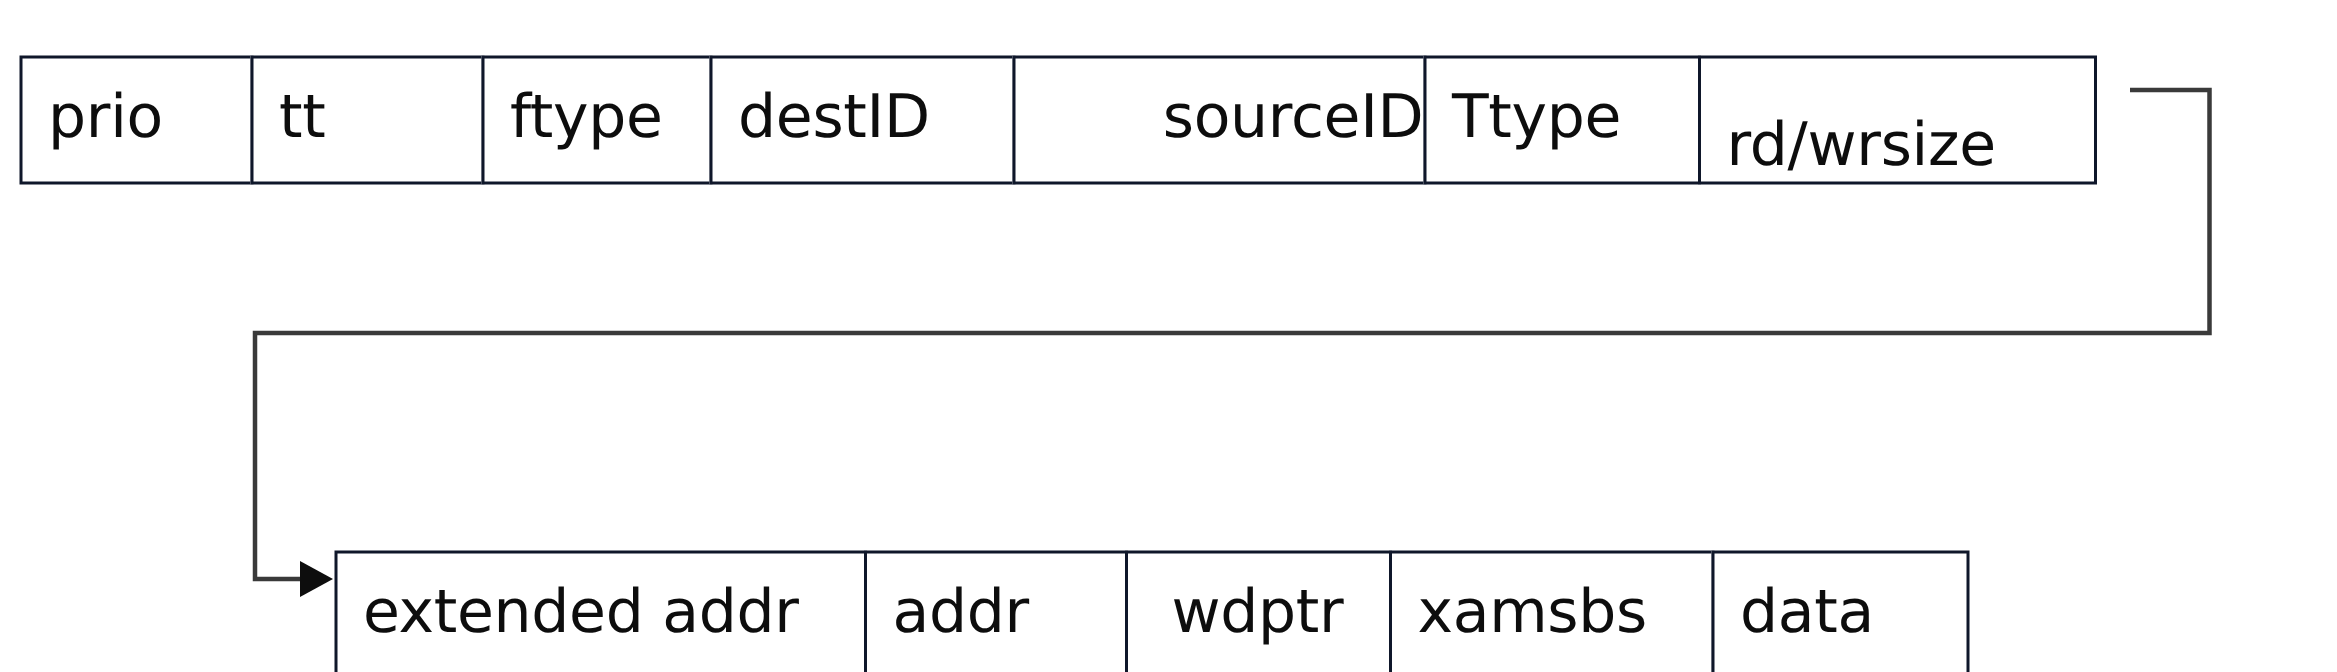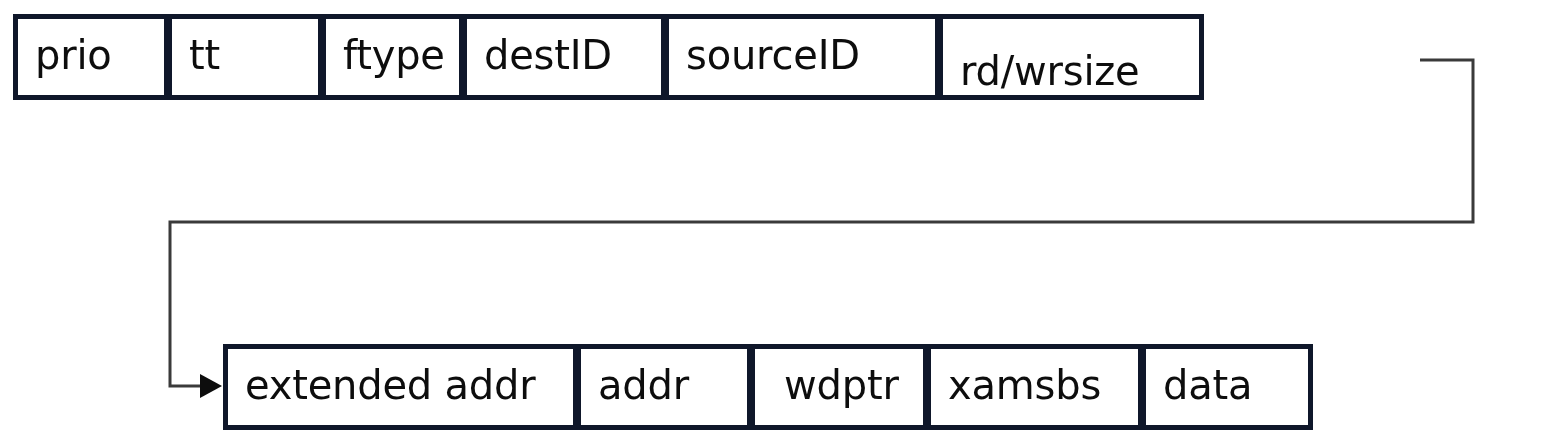--- a/index.html
+++ b/index.html
@@ -21,27 +21,28 @@
     width: 1558px;
     height: 448px;
   }
   .field-row {
     position: absolute;
     display: flex;
     box-sizing: border-box;
   }
   .field-cell {
     box-sizing: border-box;
-    border: 5px solid #0f172a;
+    border: 2px solid #0f172a;
     background: #ffffff;
     display: flex;
     align-items: center;
     height: 100%;
     margin-left: -2px;
     overflow: hidden;
+    margin-top: 23px;
   }
   .field-cell:first-child {
     margin-left: 0;
   }
   .field-label {
     font-size: 40px;
     line-height: 1;
     color: #0d0d0d;
     padding-left: 17px;
     padding-bottom: 4px;
@@ -62,28 +63,31 @@
 
 <div id="diagram-canvas">
 
   <div class="field-row" id="row-0" style="left: 13px; top: 14px; height: 86px;">
       <div class="field-cell" style="width: 156px;">
         <span class="field-label">prio</span>
       </div>
       <div class="field-cell" style="width: 156px;">
         <span class="field-label">tt</span>
       </div>
-      <div class="field-cell" style="width: 143px;">
+      <div class="field-cell" style="width: 154px;">
         <span class="field-label">ftype</span>
       </div>
       <div class="field-cell" style="width: 204px; align-items: center;">
         <span class="field-label">destID</span>
       </div>
-      <div class="field-cell" style="width: 276px;">
+      <div class="field-cell" style="width: 276px; justify-content: flex-end;">
         <span class="field-label">sourceID</span>
+      </div>
+      <div class="field-cell" style="width: 185px;">
+        <span class="field-label">Ttype</span>
       </div>
       <div class="field-cell" style="width: 266px; align-items: flex-end;">
         <span class="field-label">rd/wrsize</span>
       </div>
     </div>
 
   <div class="field-row" id="row-1" style="left: 223px; top: 344px; height: 86px;">
       <div class="field-cell" style="width: 355px;">
         <span class="field-label">extended addr</span>
       </div>

